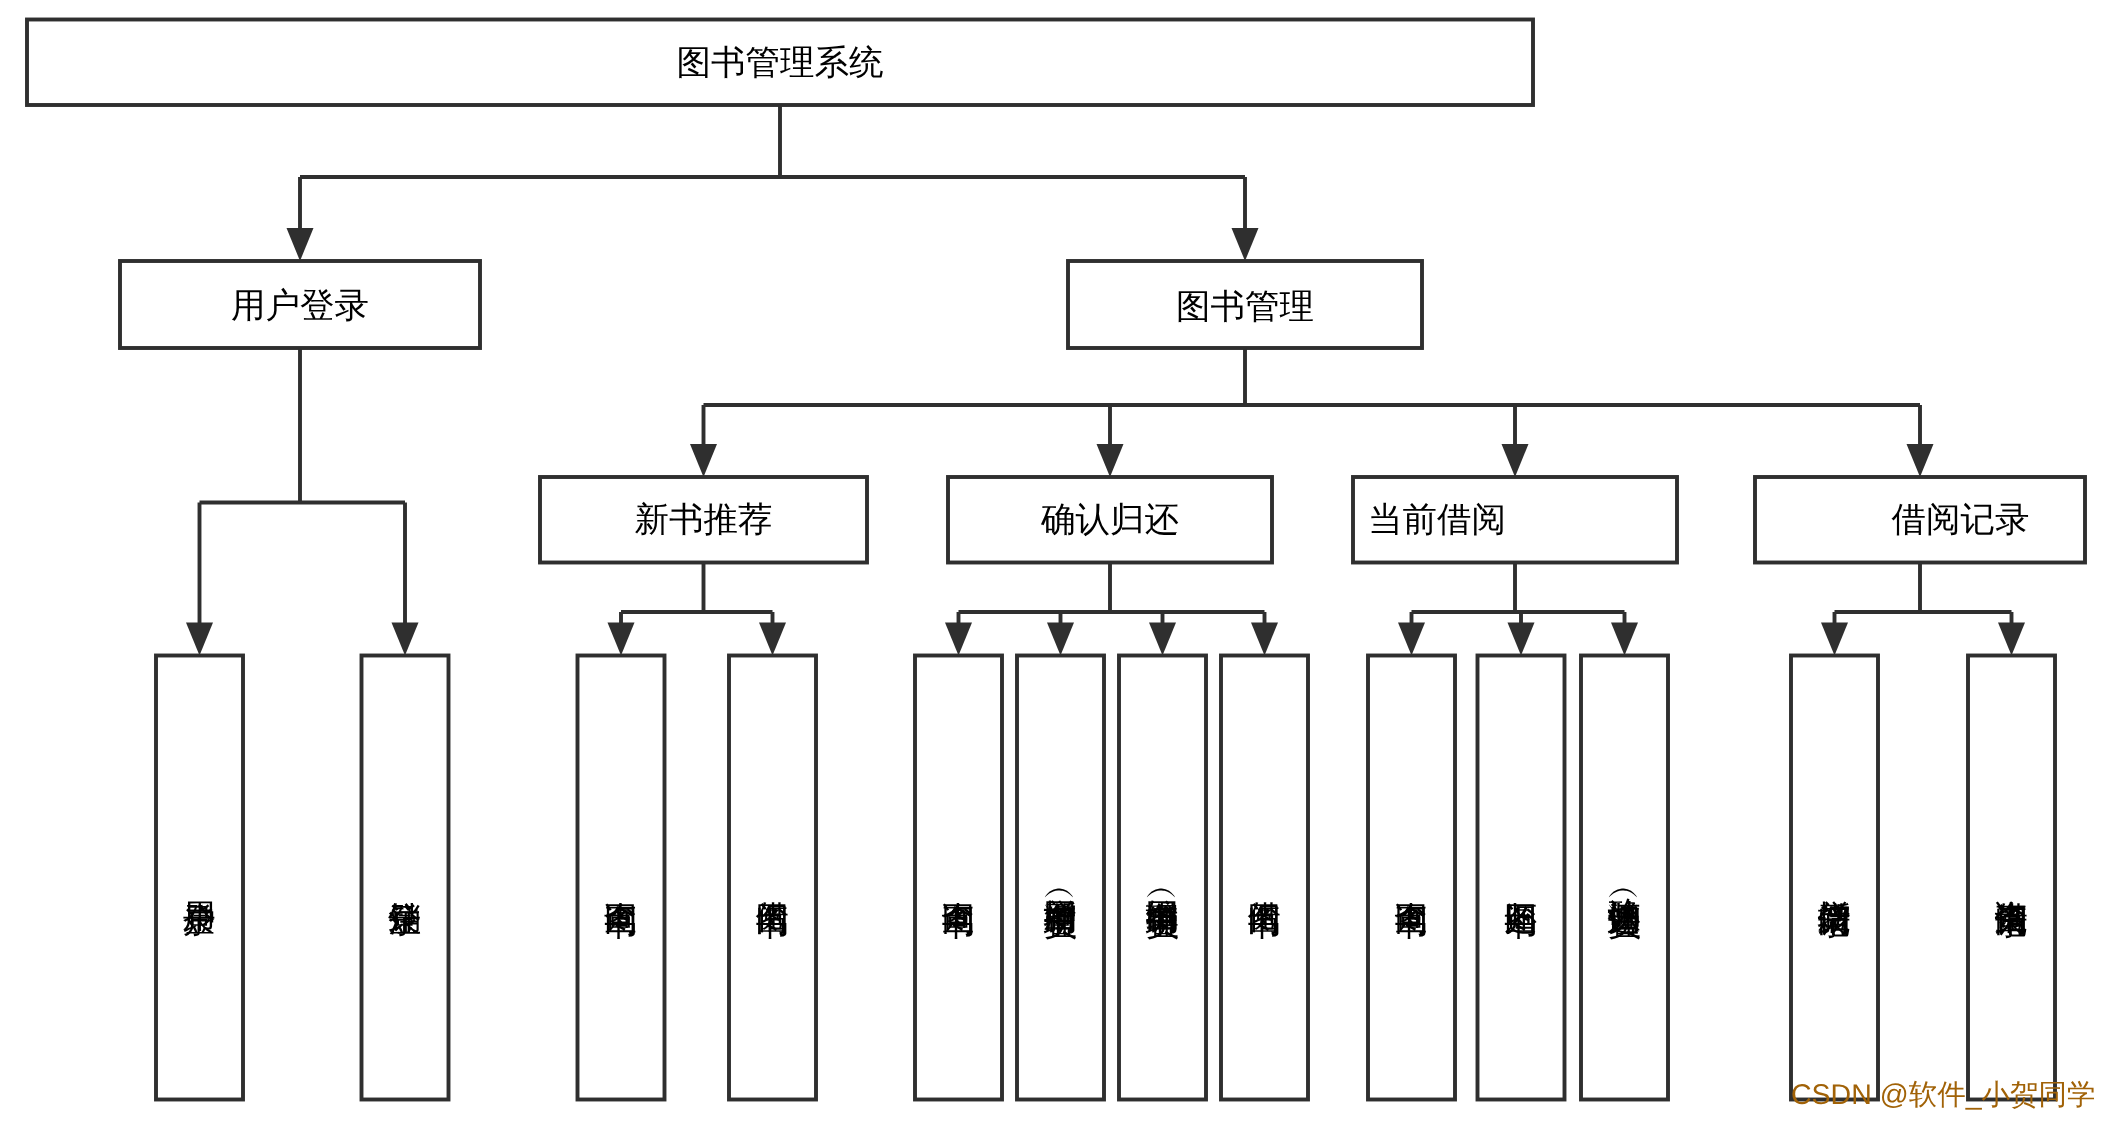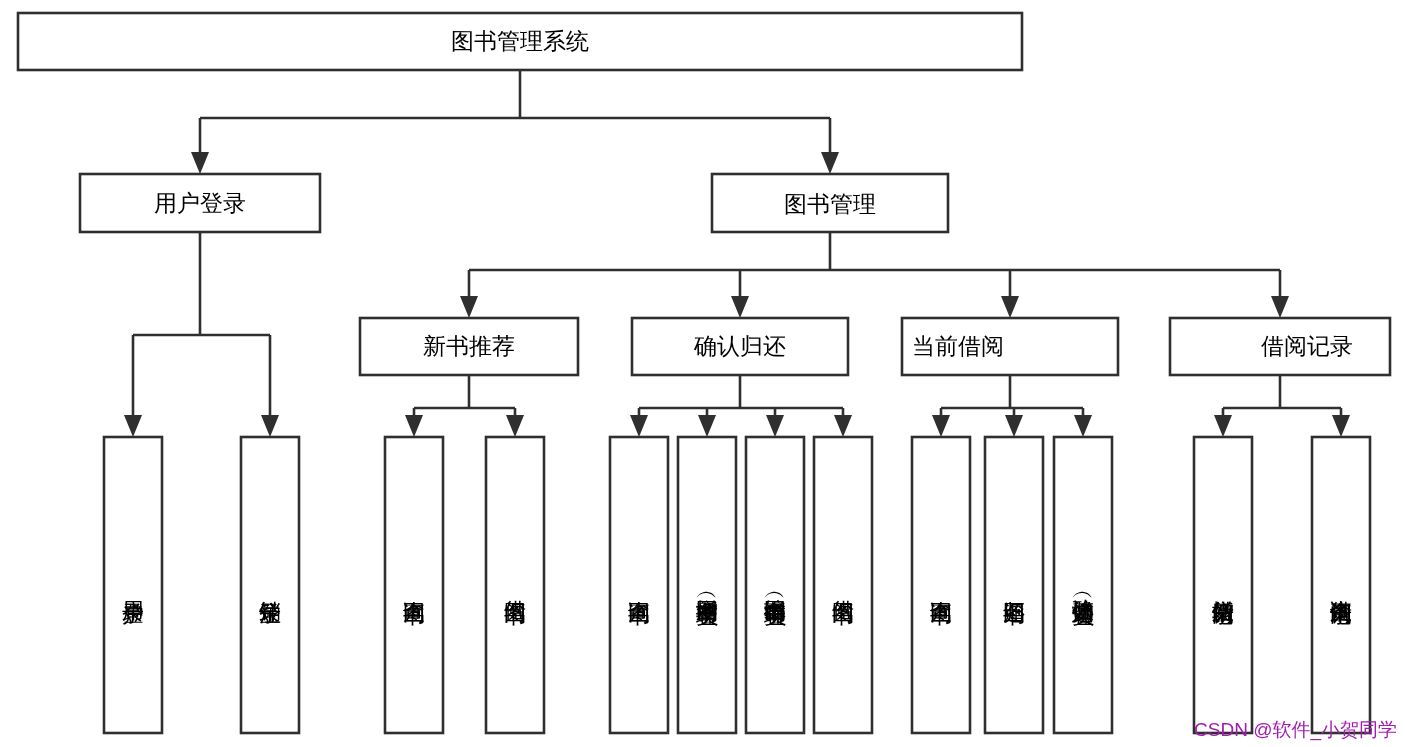--- a/index.html
+++ b/index.html
@@ -59,21 +59,21 @@
     writing-mode: vertical-rl;
     text-orientation: upright;
     font-size: 22px;
     letter-spacing: 1px;
   }
   .watermark {
     position: absolute;
     right: 8px;
     bottom: 4px;
     font-size: 19px;
-    color: #a21caf;
+    color: #a16207;
     font-family: "Liberation Sans", "DejaVu Sans", sans-serif;
     white-space: nowrap;
     pointer-events: none;
   }
 </style>
 </head>
 <body>
 
 <div id="diagram-root">
 

